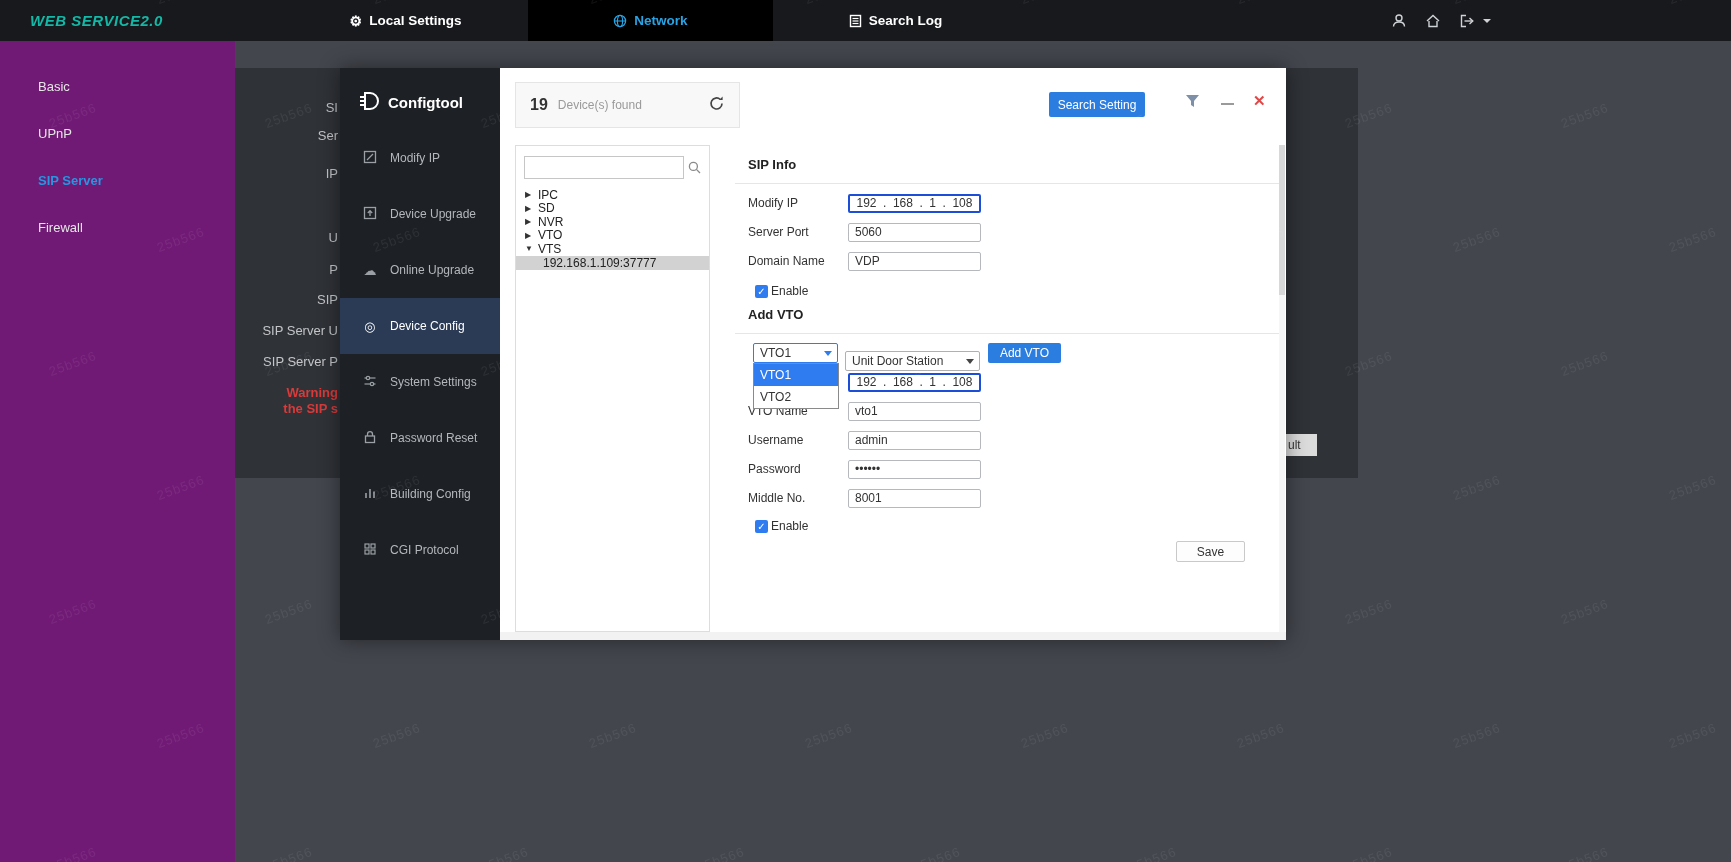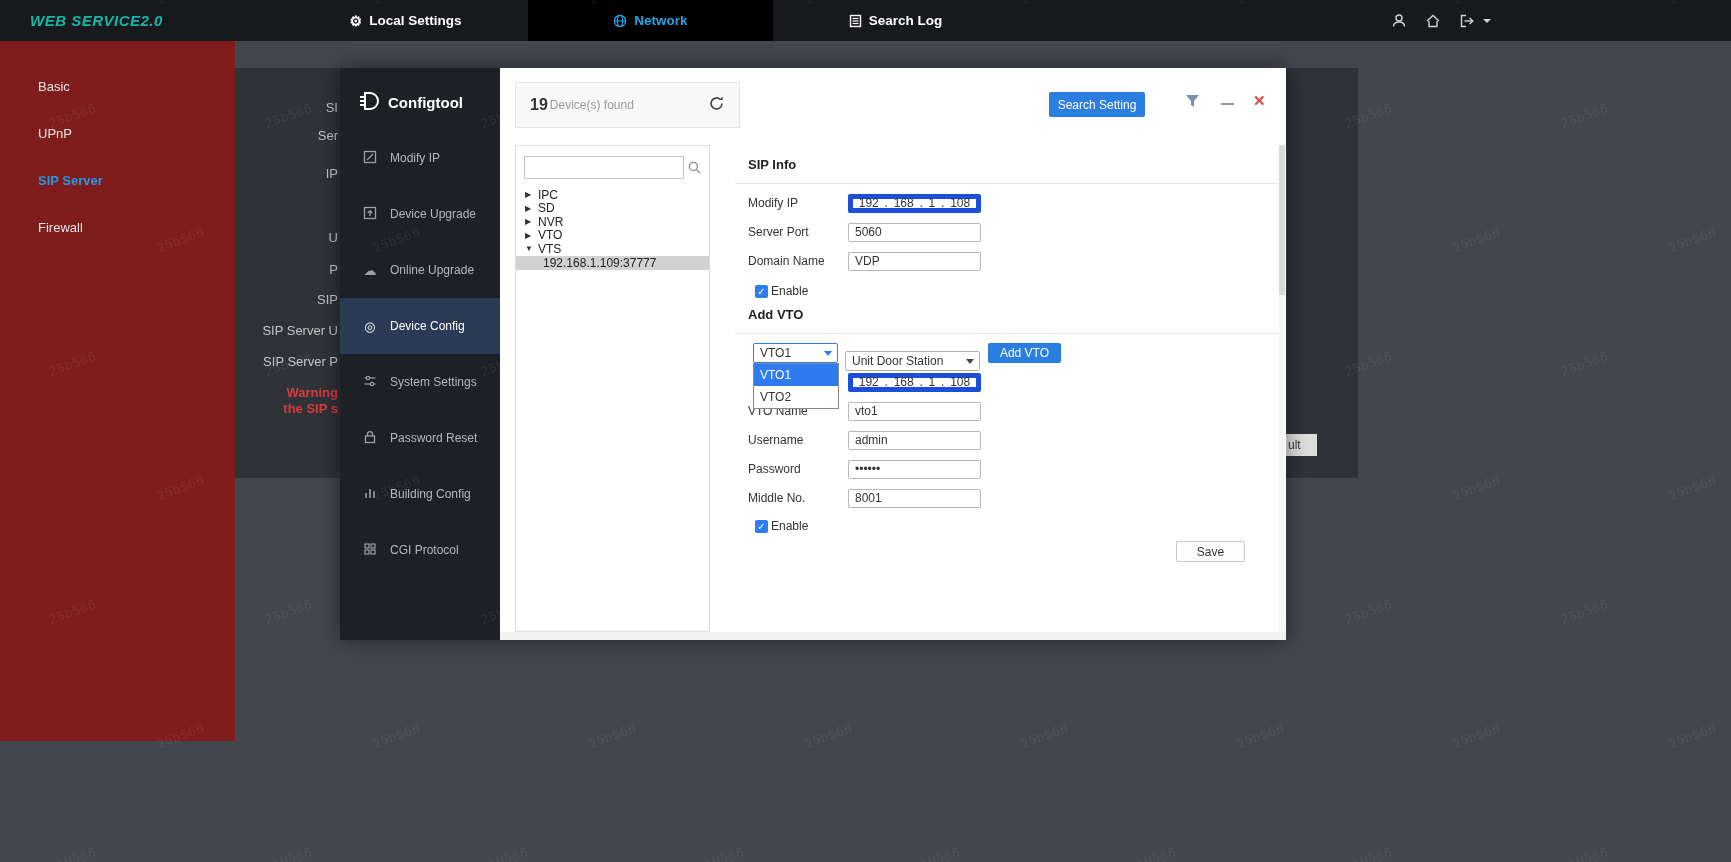--- a/index.html
+++ b/index.html
@@ -15,21 +15,21 @@
   .tab { width:245px; height:41px; display:flex; align-items:center; justify-content:center;
     gap:7px; color:#fff; font-size:13.5px; font-weight:bold; cursor:pointer; }
   .tab.active { background:#000; color:#29a3e3; }
   .tab .glyph { font-size:14px; line-height:1; }
   .topbar svg { display:block; }
   .top-icons { position:absolute; right:240px; top:0; height:41px; display:flex; align-items:center; gap:18px; }
   .caret-sm { width:0; height:0; border-left:4px solid transparent; border-right:4px solid transparent;
     border-top:4px solid #cfd2d6; margin-left:-10px; }
 
   
-  .sidenav { position:absolute; left:0; top:41px; width:235px; height:700px; background:#7f1d1d; z-index:5; }
+  .sidenav { position:absolute; left:0; top:41px; width:235px; height:821px; background:#701a75; z-index:5; }
   .sidenav .item { height:47px; display:flex; align-items:center; padding-left:38px;
     color:#e6e6e6; font-size:13px; cursor:pointer; }
   .sidenav .item.active { color:#2994e0; font-weight:bold; }
   .sidenav { padding-top:22px; }
 
   
   .bg-panel { position:absolute; left:235px; top:68px; width:1123px; height:410px; background:#2f3237; z-index:6; }
   .cutlbl { position:absolute; right:1393px; color:#c3c5c8; font-size:13px; white-space:nowrap; z-index:7; }
   .cutlbl.red { color:#d93a3a; font-weight:bold; }
   .default-part { position:absolute; left:1286px; top:434px; width:31px; height:22px; background:#dcdcdc;
@@ -49,21 +49,21 @@
     color:#fff; font-size:15px; font-weight:bold; }
   .mmenu { position:absolute; left:0; top:62px; width:160px; }
   .mitem { height:56px; display:flex; align-items:center; padding-left:22px; gap:12px;
     color:#b4b8bc; font-size:12px; cursor:pointer; }
   .mitem .micon { width:16px; text-align:center; color:#9aa0a6; font-size:13px; }
   .mitem.active { background:#2b3b56; color:#fff; }
   .mitem.active .micon { color:#fff; }
 
   .mmain { position:absolute; left:160px; top:0; width:786px; height:572px; background:#fff; }
   .countbox { position:absolute; left:15px; top:14px; width:225px; height:46px; background:#f8f8f8;
-    border:1px solid #e5e5e5; display:flex; align-items:center; padding:0 14px; gap:2px; }
+    border:1px solid #e5e5e5; display:flex; align-items:center; padding:0 14px; gap:10px; }
   .countnum { font-size:16px; font-weight:bold; color:#333; }
   .countlbl { font-size:12px; color:#9a9a9a; flex:1; }
   .btn-blue { background:#2b7de0; color:#fff; border:none; border-radius:2px; font-size:12px;
     font-family:"Liberation Sans",sans-serif; cursor:pointer; }
   .search-setting { position:absolute; left:549px; top:24px; width:96px; height:25px; }
   .funnel { position:absolute; left:685px; top:26px; cursor:pointer; }
   .minimize { position:absolute; left:721px; top:35px; width:13px; height:2px; background:#9a9a9a; cursor:pointer; }
   .closex { position:absolute; left:753px; top:24px; color:#e04848; font-size:15px; font-weight:bold; cursor:pointer; }
 
   .treepanel { position:absolute; left:15px; top:77px; width:195px; height:487px;
@@ -76,21 +76,21 @@
   .tnode .tri { font-size:8px; color:#333; width:8px; }
   .tchild { height:14px; padding-left:27px; background:#d2d2d2; display:flex; align-items:center; cursor:pointer; }
 
   .formarea { position:absolute; left:235px; top:77px; width:545px; height:487px; background:#fff; }
   .sect-title { position:absolute; left:13px; font-size:13px; font-weight:bold; color:#222; }
   .sect-line { position:absolute; left:0; width:545px; height:1px; background:#e6e6e6; }
   .frow { position:absolute; left:0; height:20px; display:flex; align-items:center; }
   .flabel { position:absolute; left:13px; width:95px; font-size:12px; color:#333; }
   .finput { position:absolute; left:113px; width:133px; height:19px; border:1px solid #b5b9bd;
     border-radius:2px; font-size:12px; color:#333; padding:0 6px; font-family:"Liberation Sans",sans-serif; background:#fff; }
-  .ipbox { position:absolute; left:113px; width:133px; height:19px; border:5px solid #1d4ed8;
+  .ipbox { position:absolute; left:113px; width:133px; height:19px; border:2px solid #1d4ed8;
     border-radius:2px; display:flex; align-items:center; justify-content:space-evenly;
     font-size:12px; color:#333; background:#fff; }
   .chk { position:absolute; left:20px; width:13px; height:13px; background:#2e7cf0; border-radius:2px;
     color:#fff; font-size:10px; line-height:13px; text-align:center; cursor:pointer; }
   .chk::after { content:"✓"; }
   .chklbl { position:absolute; left:36px; font-size:12px; color:#333; }
   .selbox { position:absolute; height:20px; border:1px solid #b0b0b0; border-radius:2px; background:#fff;
     display:flex; align-items:center; font-size:12px; color:#333; padding-left:6px; cursor:pointer; }
   .selbox .scaret { margin-left:auto; margin-right:5px; width:0; height:0;
     border-left:4px solid transparent; border-right:4px solid transparent; border-top:5px solid #444; }

